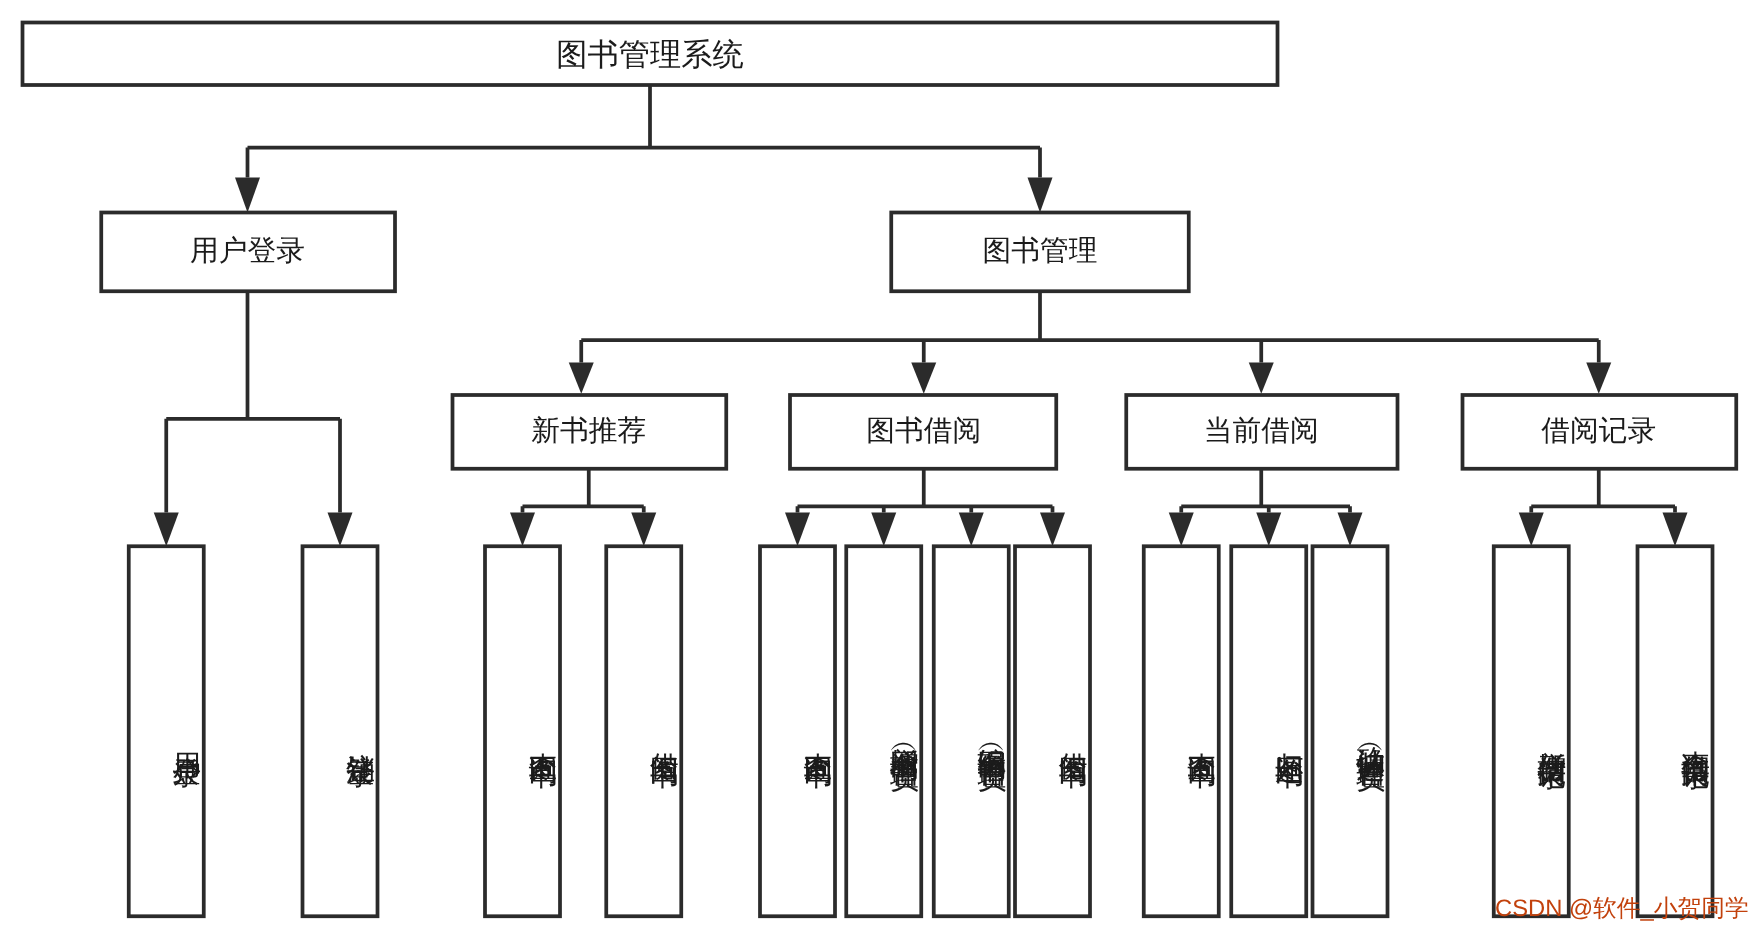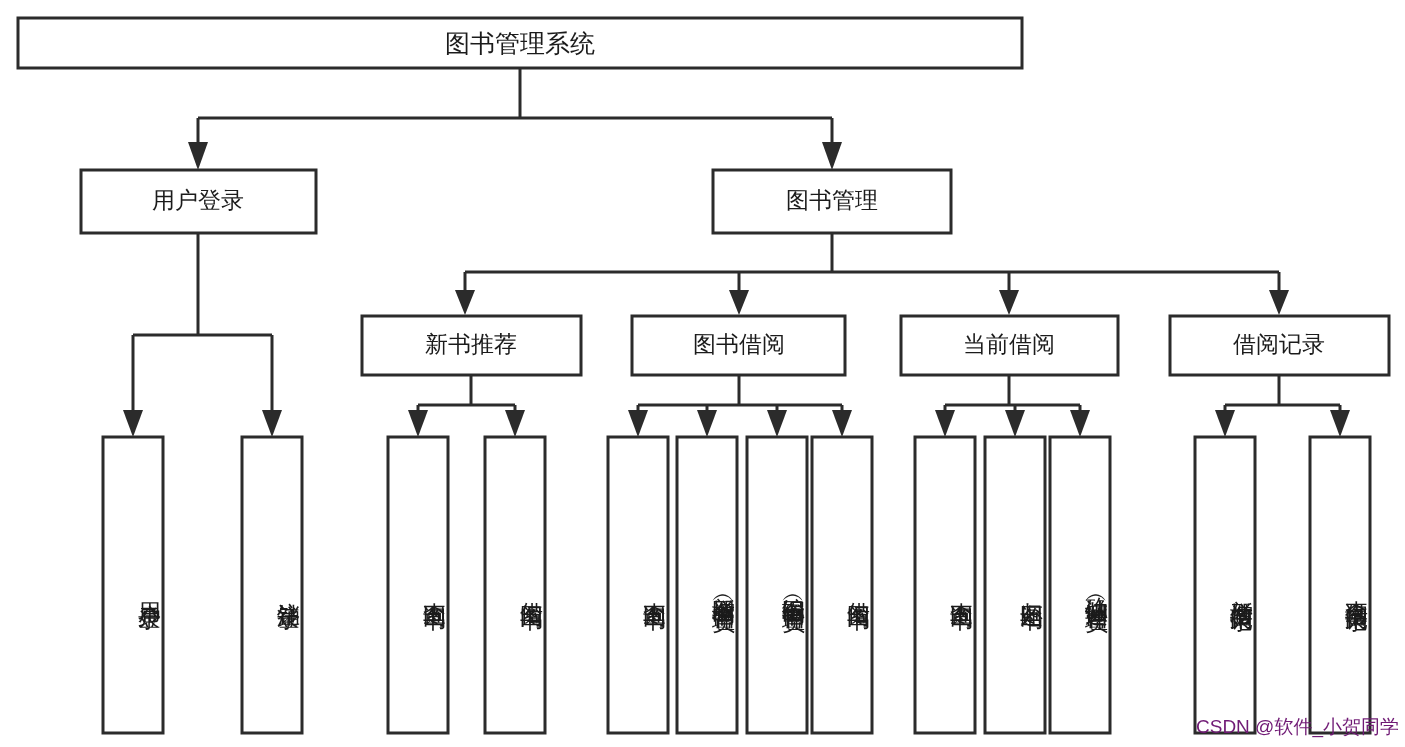--- a/index.html
+++ b/index.html
@@ -36,21 +36,21 @@
     height:100%;
     padding-top:6px;
     box-sizing:border-box;
   }
   .leaf-fo-wrap{width:100%;height:100%;display:flex;align-items:flex-start;justify-content:center;}
   .watermark{
     position:absolute;
     left:1196px;top:714px;
     font-family:"Liberation Sans","DejaVu Sans",sans-serif;
     font-size:19px;
-    color:#701a75;
+    color:#c2410c;
     white-space:nowrap;
     pointer-events:none;
   }
   #stage{position:relative;width:1111px;height:747px;}
 </style>
 </head>
 <body>
 
 <div id="stage">
 

